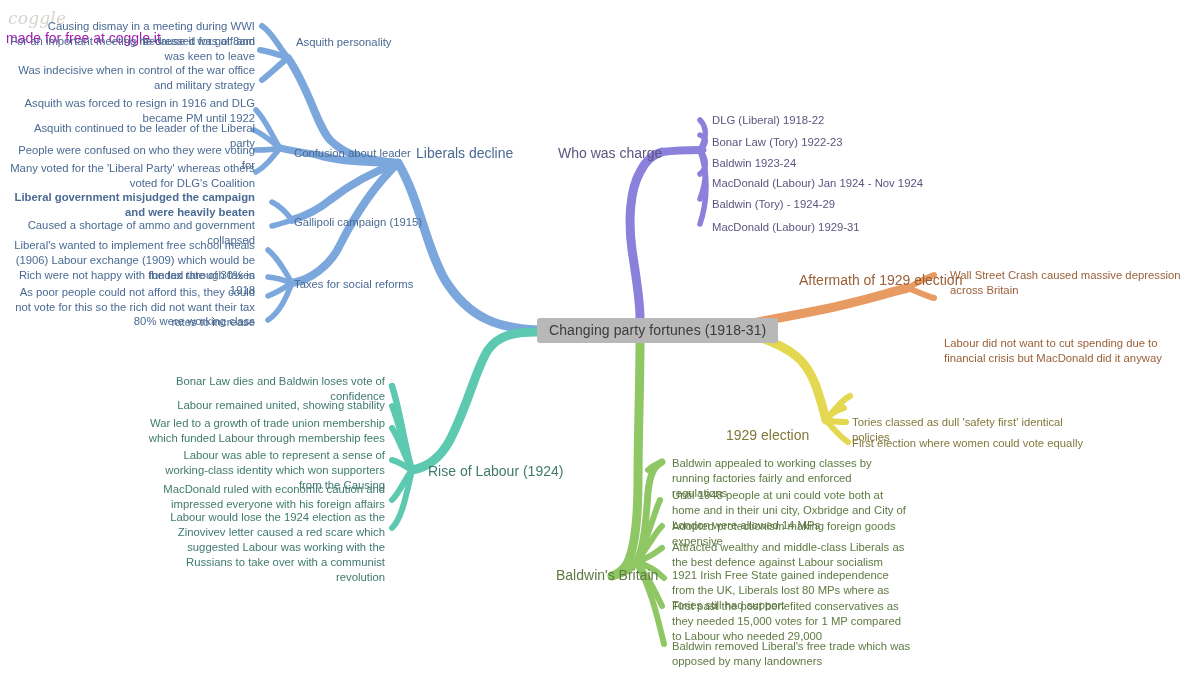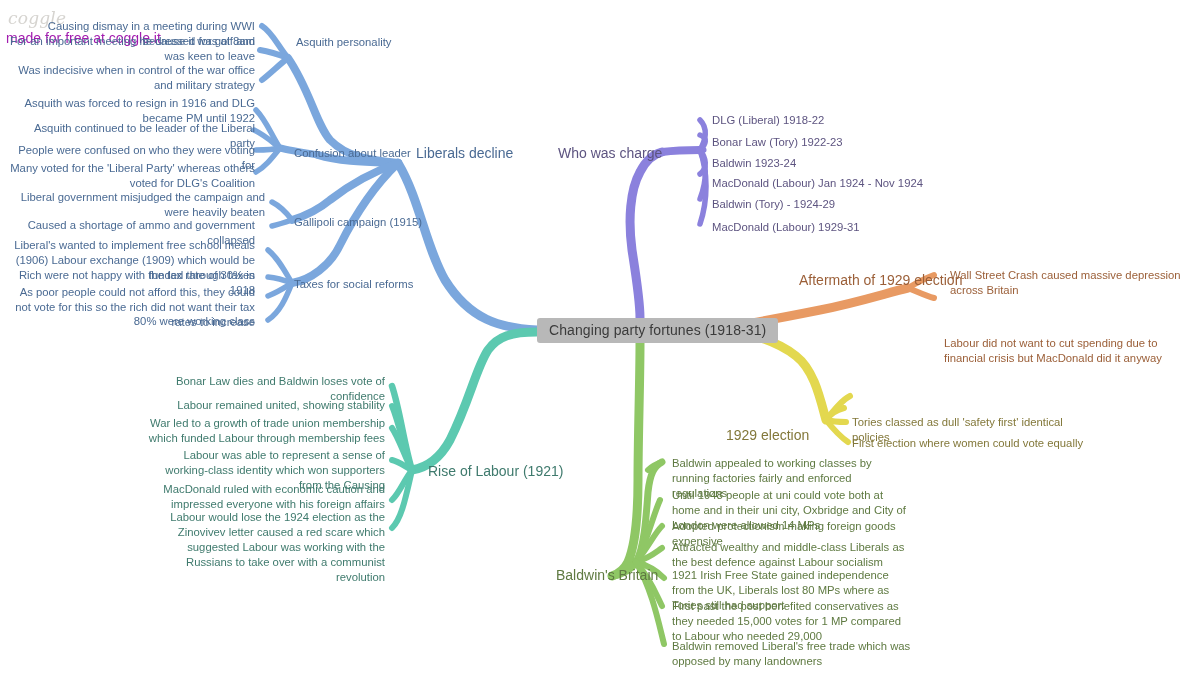--- a/index.html
+++ b/index.html
@@ -178,30 +178,30 @@
   <div class="node c-blue ta-r" style="left:10px; top:34px; width:245px;">For an important meeting he dressed for golf and was keen to leave</div>
   <div class="node c-blue ta-r" style="left:10px; top:63px; width:245px;">Was indecisive when in control of the war office and military strategy</div>
 
   <div class="node c-blue ta-l" style="left:294px; top:146px; width:160px;">Confusion about leader</div>
   <div class="node c-blue ta-r" style="left:10px; top:96px; width:245px;">Asquith was forced to resign in 1916 and DLG became PM until 1922</div>
   <div class="node c-blue ta-r" style="left:10px; top:121px; width:245px;">Asquith continued to be leader of the Liberal party</div>
   <div class="node c-blue ta-r" style="left:10px; top:143px; width:245px;">People were confused on who they were voting for</div>
   <div class="node c-blue ta-r" style="left:10px; top:161px; width:245px;">Many voted for the 'Liberal Party' whereas others voted for DLG's Coalition</div>
 
   <div class="node c-blue ta-l" style="left:294px; top:215px; width:180px;">Gallipoli campaign (1915)</div>
-  <div class="node c-blue ta-r" style="left:20px; top:190px; width:245px;">Liberal government misjudged the campaign and were heavily beaten</div>
+  <div class="node c-blue ta-r" style="left:10px; top:190px; width:245px;font-weight:bold;">Liberal government misjudged the campaign and were heavily beaten</div>
   <div class="node c-blue ta-r" style="left:10px; top:218px; width:245px;">Caused a shortage of ammo and government collapsed</div>
 
   <div class="node c-blue ta-l" style="left:294px; top:277px; width:180px;">Taxes for social reforms</div>
   <div class="node c-blue ta-r" style="left:10px; top:238px; width:245px;">Liberal's wanted to implement free school meals (1906) Labour exchange (1909) which would be funded through taxes</div>
   <div class="node c-blue ta-r" style="left:10px; top:268px; width:245px;">Rich were not happy with the tax rate of 30% in 1918</div>
   <div class="node c-blue ta-r" style="left:10px; top:285px; width:245px;">As poor people could not afford this, they could not vote for this so the rich did not want their tax rates to increase</div>
   <div class="node c-blue ta-r" style="left:10px; top:314px; width:245px;">80% were working class</div>
 
-  <div class="node lead c-teal ta-l" style="left:428px; top:462px; width:180px;">Rise of Labour (1921)</div>
+  <div class="node lead c-teal ta-l" style="left:428px; top:462px; width:180px;">Rise of Labour (1924)</div>
   <div class="node c-teal ta-r" style="left:140px; top:374px; width:245px;">Bonar Law dies and Baldwin loses vote of confidence</div>
   <div class="node c-teal ta-r" style="left:140px; top:398px; width:245px;">Labour remained united, showing stability</div>
   <div class="node c-teal ta-r" style="left:140px; top:416px; width:245px;">War led to a growth of trade union membership which funded Labour through membership fees</div>
   <div class="node c-teal ta-r" style="left:140px; top:448px; width:245px;">Labour was able to represent a sense of working-class identity which won supporters from the Causing</div>
   <div class="node c-teal ta-r" style="left:140px; top:482px; width:245px;">MacDonald ruled with economic caution and impressed everyone with his foreign affairs</div>
   <div class="node c-teal ta-r" style="left:140px; top:510px; width:245px;">Labour would lose the 1924 election as the Zinovivev letter caused a red scare which suggested Labour was working with the Russians to take over with a communist revolution</div>
 
   <div class="node lead c-purple ta-l" style="left:558px; top:144px; width:150px;">Who was charge</div>
   <div class="node c-purple ta-l" style="left:712px; top:113px; width:300px;">DLG (Liberal) 1918-22</div>
   <div class="node c-purple ta-l" style="left:712px; top:135px; width:300px;">Bonar Law (Tory) 1922-23</div>

